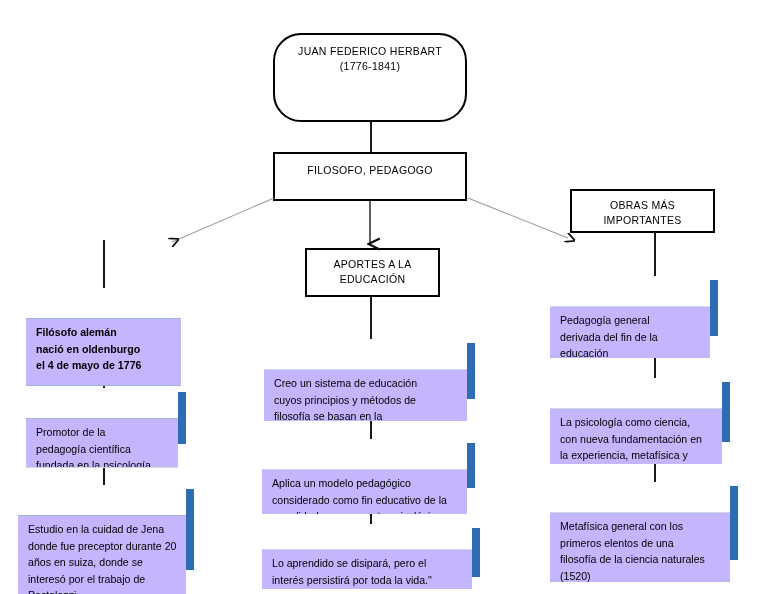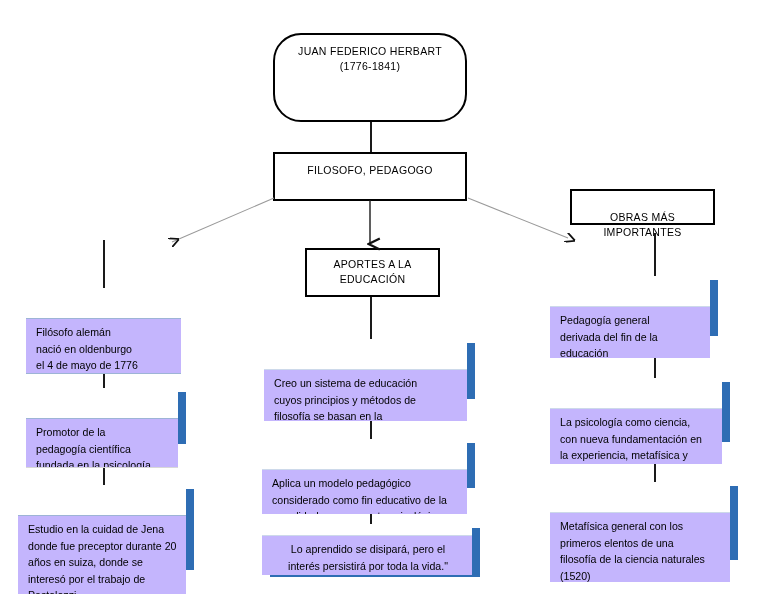--- a/index.html
+++ b/index.html
@@ -141,26 +141,26 @@
   <div class="hbox" style="left:273px; top:152px; width:194px; height:49px;">
     <span class="htxt">FILOSOFO, PEDAGOGO</span>
   </div>
 
 
   <div class="hbox" style="left:305px; top:248px; width:135px; height:49px; padding-top:7px;">
     <span class="htxt">APORTES A LA
 EDUCACIÓN</span>
   </div>
 
-  <div class="hbox" style="left:570px; top:189px; width:145px; height:36px; padding-top:19px;">
+  <div class="hbox" style="left:570px; top:189px; width:145px; height:44px; padding-top:7px;">
     <span class="htxt">OBRAS MÁS
 IMPORTANTES</span>
   </div>
 
-  <div class="card" style="left:26px; top:288px; width:155px; height:56px;">
+  <div class="card" style="left:26px; top:288px; width:155px; height:68px;font-weight:bold;">
     <span class="ctxt">Filósofo alemán
 nació en oldenburgo
 el 4 de mayo de 1776</span>
   </div>
 
   <div class="shadow-r" style="left:178px; top:392px; width:8px; height:52px;"></div>
   <div class="shadow-b" style="left:100px; top:436px; width:86px; height:8px;"></div>
   <div class="card plainbottom" style="left:26px; top:388px; width:152px; height:50px;">
     <span class="ctxt">Promotor de la
 pedagogía científica
@@ -189,21 +189,21 @@
   <div class="shadow-r" style="left:467px; top:443px; width:8px; height:45px;"></div>
   <div class="shadow-b" style="left:268px; top:480px; width:207px; height:8px;"></div>
   <div class="card faintrule" style="left:262px; top:439px; width:205px; height:45px;">
     <span class="ctxt">Aplica un modelo pedagógico
 considerado como fin educativo de la
 moralidad con un aporte psicológico</span>
   </div>
 
   <div class="shadow-r" style="left:472px; top:528px; width:8px; height:49px;"></div>
   <div class="shadow-b" style="left:270px; top:569px; width:210px; height:8px;"></div>
-  <div class="card faintrule plainbottom" style="left:262px; top:505px; width:210px; height:40px;text-align:center;">
+  <div class="card faintrule plainbottom" style="left:262px; top:519px; width:210px; height:40px;">
     <span class="ctxt">Lo aprendido se disipará, pero el
 interés persistirá por toda la vida."</span>
   </div>
 
   <div class="shadow-r" style="left:710px; top:280px; width:8px; height:56px;"></div>
   <div class="shadow-b" style="left:556px; top:328px; width:162px; height:8px;"></div>
   <div class="card faintrule" style="left:550px; top:276px; width:160px; height:52px;">
     <span class="ctxt">Pedagogía general
 derivada del fin de la
 educación</span>

